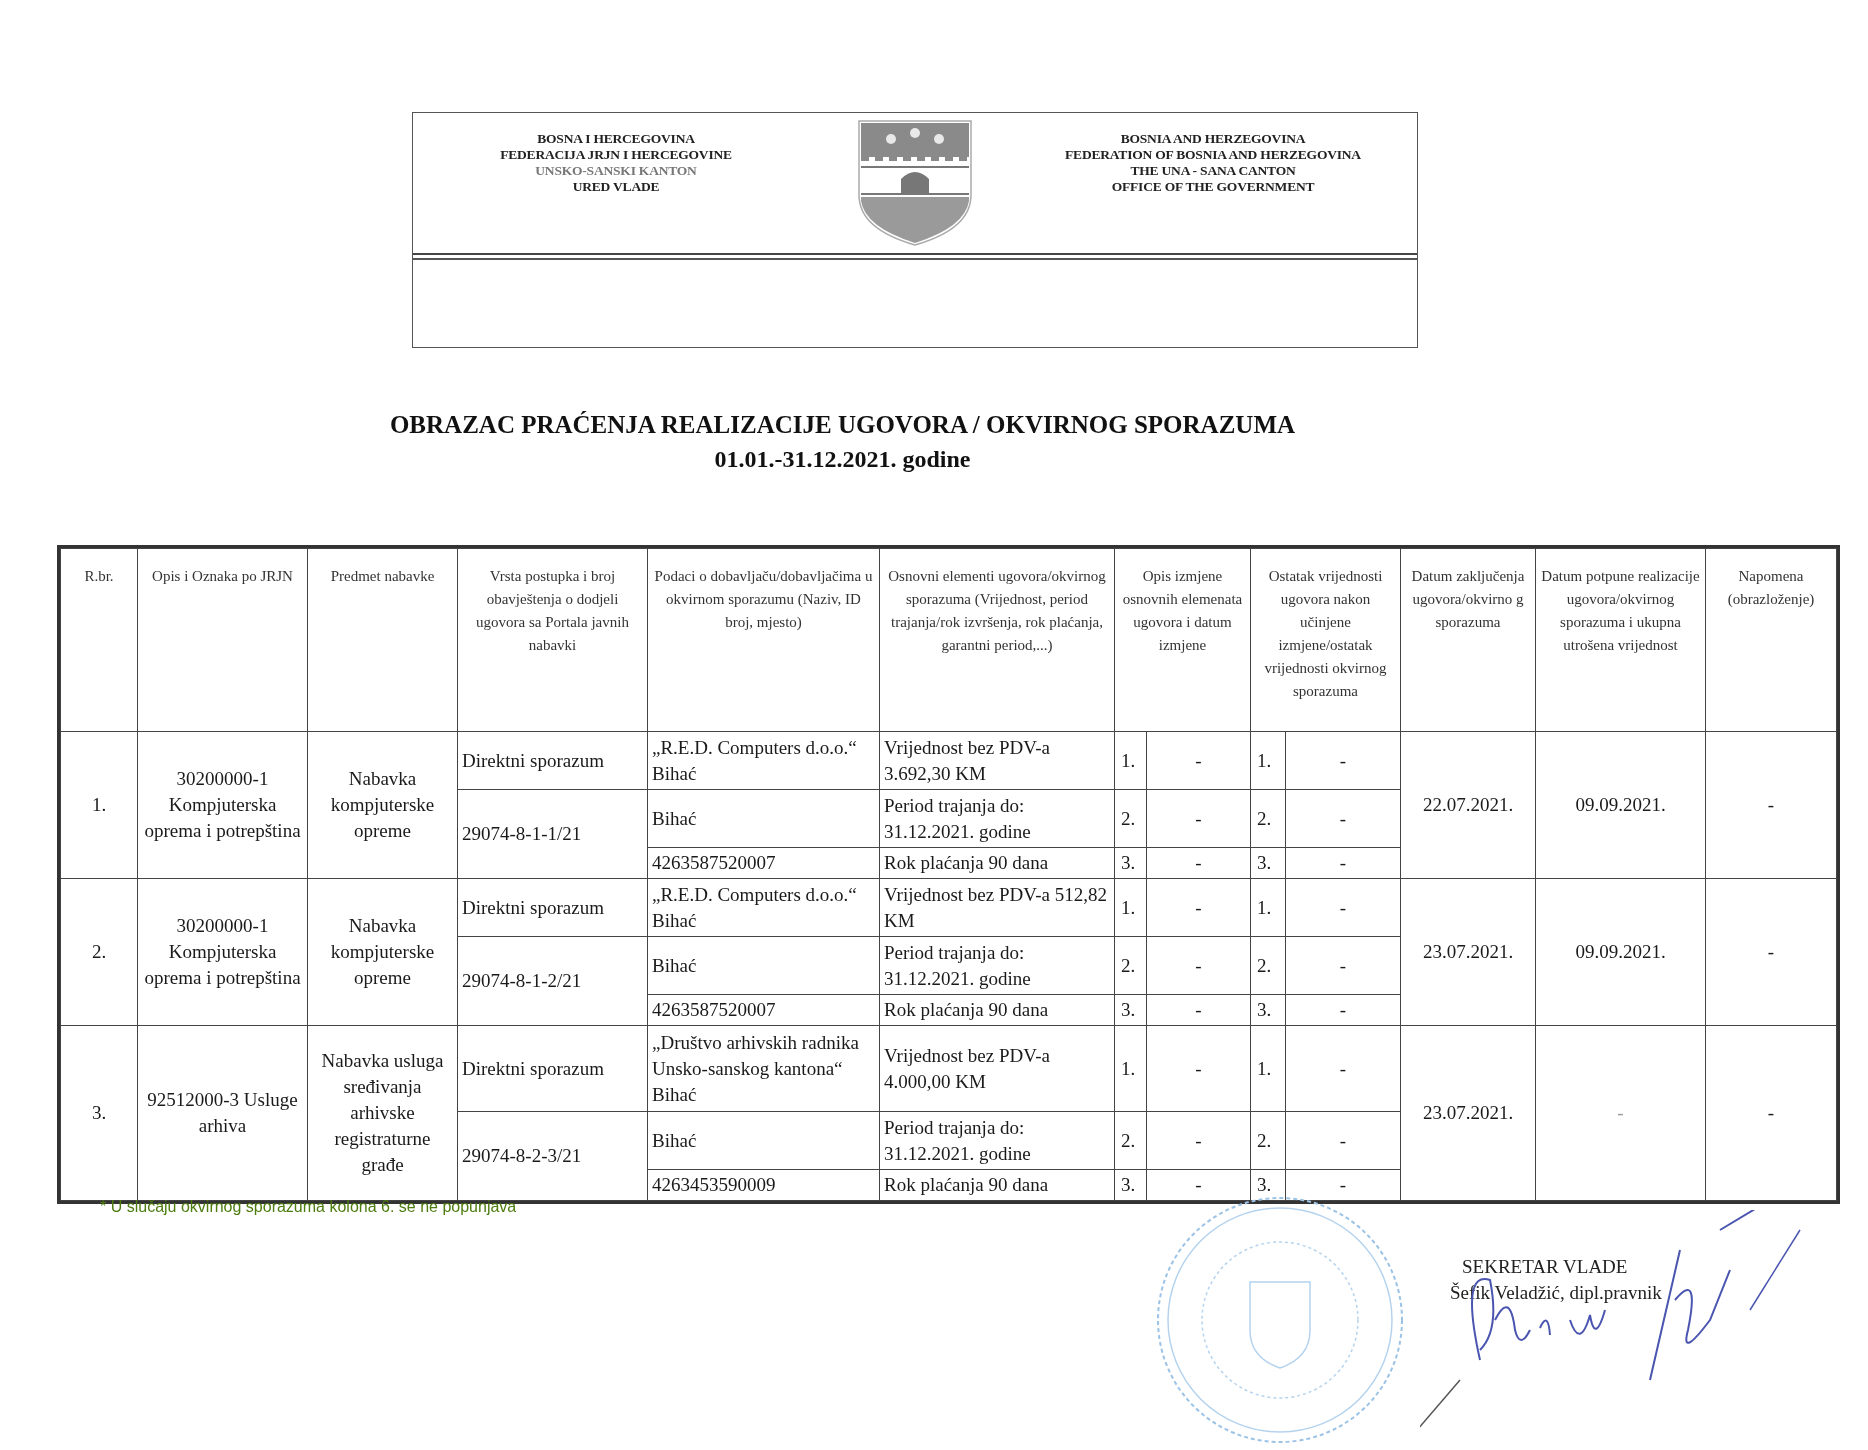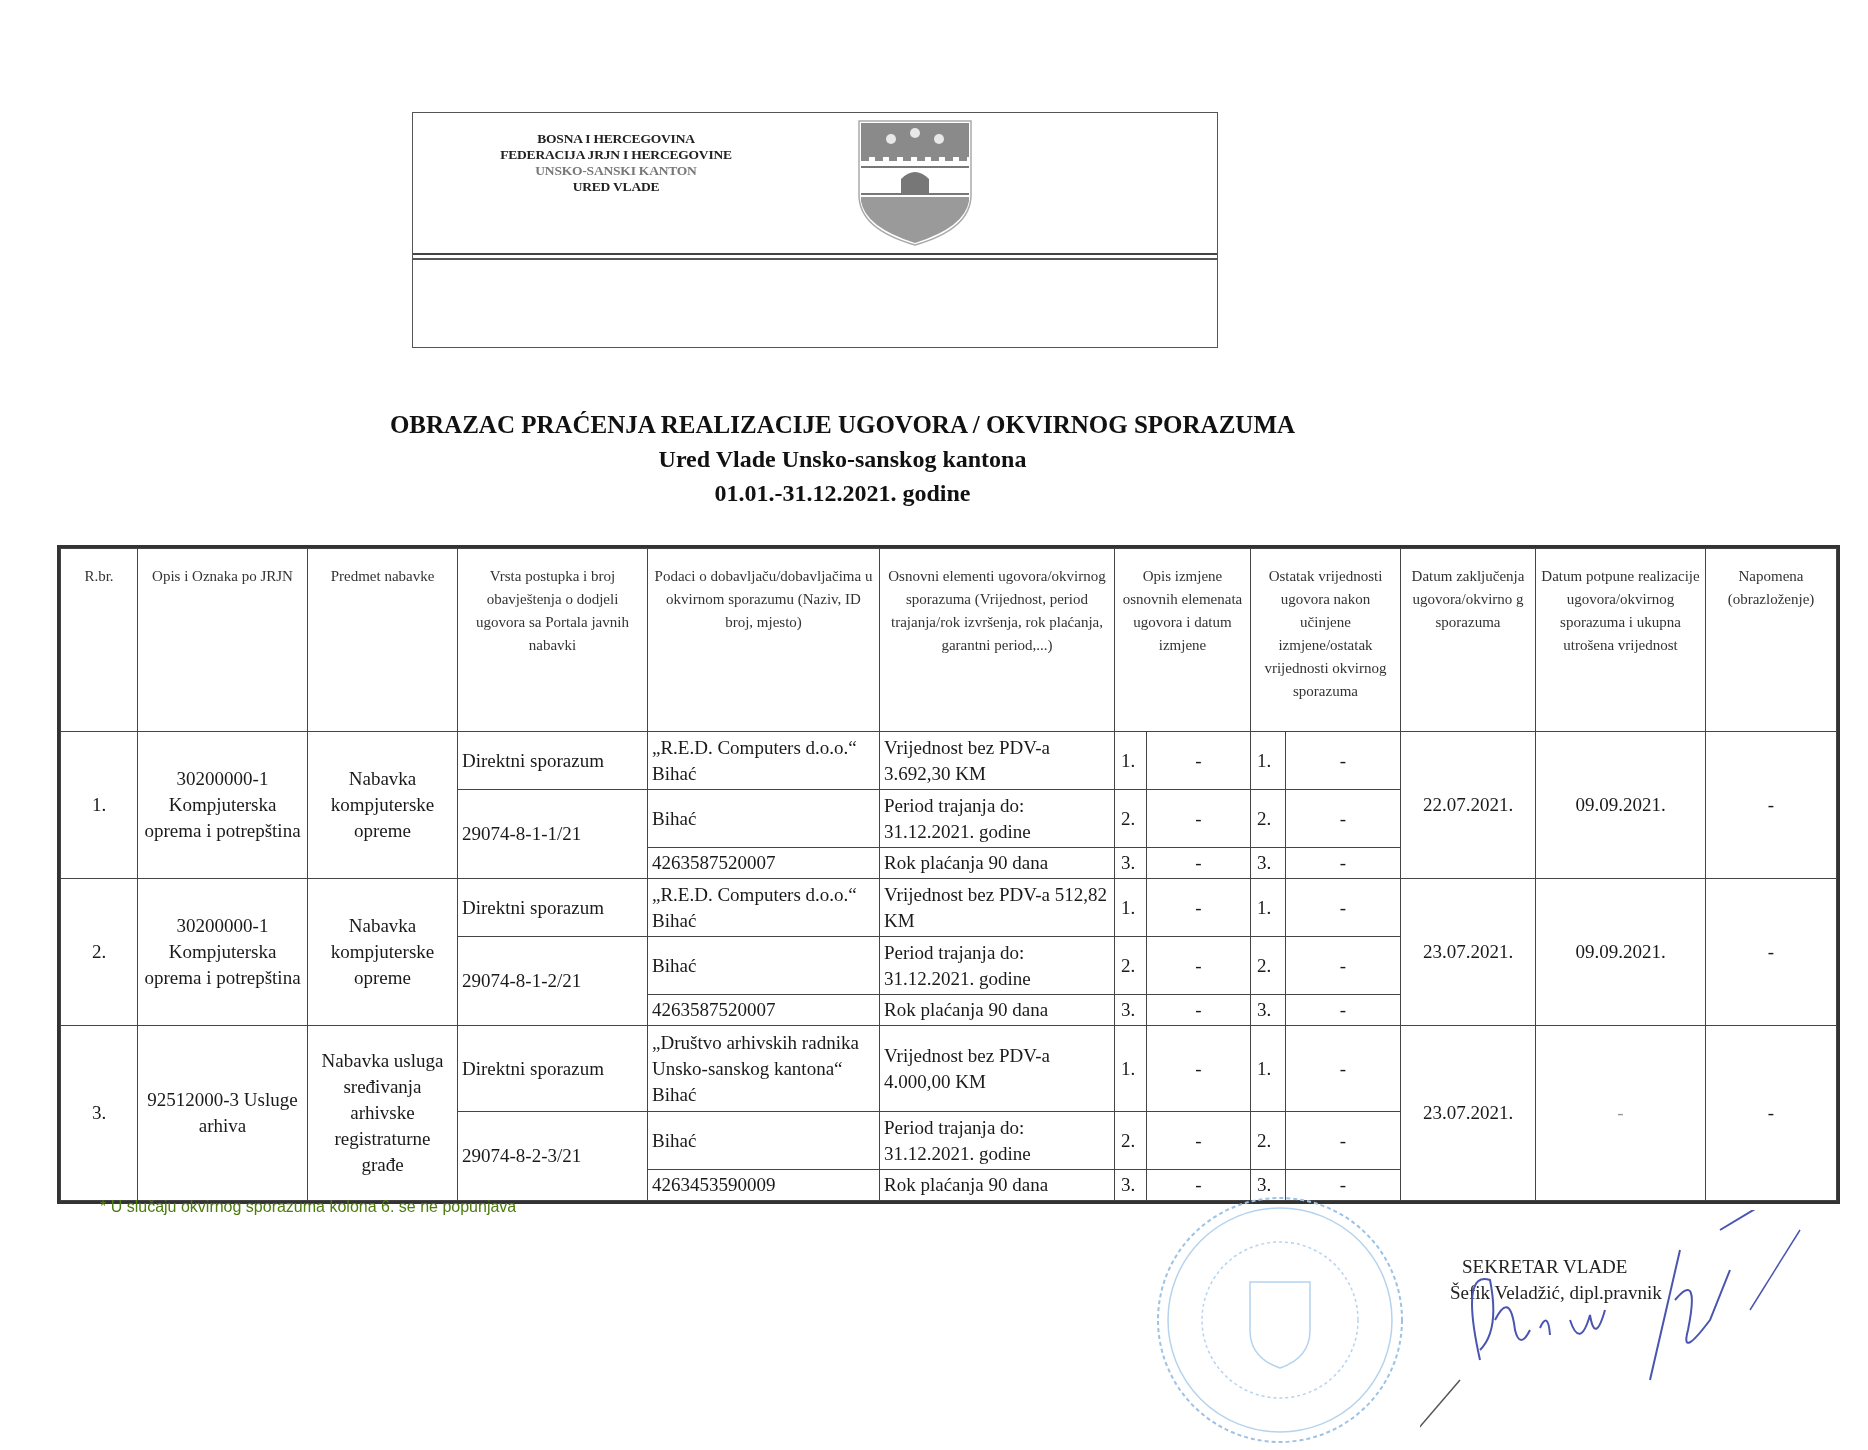--- a/index.html
+++ b/index.html
@@ -2,21 +2,21 @@
 <html><head>
   <meta charset="utf-8">
   <style>
     html, body { margin: 0; padding: 0; }
     body {
       width: 1868px; height: 1450px; background: #ffffff; position: relative;
       font-family: "Liberation Serif", "DejaVu Serif", serif; color: #1a1a1a; overflow: hidden;
     }
     
     .letterhead {
-      position: absolute; left: 412px; top: 112px; width: 806px; height: 236px;
+      position: absolute; left: 412px; top: 112px; width: 1006px; height: 236px;
       border: 1.5px solid #555; box-sizing: border-box; padding-left: 48px;
     }
     .lh-left, .lh-right {
       position: absolute; top: 18px; text-align: center; font-weight: bold;
       font-size: 13.5px; line-height: 16px; letter-spacing: -0.2px; color: #222;
     }
     .lh-left { left: 38px; width: 330px; }
     .lh-right { left: 600px; width: 400px; }
     .lh-left .dim { color: #777; }
     .coat { position: absolute; left: 440px; top: 4px; width: 124px; height: 130px; }
@@ -78,27 +78,32 @@
         <rect x="106" y="40" width="8" height="4"></rect>
     </g>
     <circle cx="38" cy="22" r="5" fill="#e8e8e8"></circle>
       <circle cx="62" cy="16" r="5" fill="#e8e8e8"></circle>
       <circle cx="86" cy="22" r="5" fill="#e8e8e8"></circle>
     <line x1="8" y1="50" x2="116" y2="50" stroke="#777" stroke-width="2"></line>
     <path d="M48 76 V62 Q62 48 76 62 V76 Z" fill="#777"></path>
     <line x1="8" y1="77" x2="116" y2="77" stroke="#777" stroke-width="2"></line>
     <path d="M8 80 H116 V84 Q112 110 62 126 Q12 110 8 84 Z" fill="#9a9a9a"></path>
   </svg>
+  <div class="lh-right">
+    <div>BOSNIA AND HERZEGOVINA</div>
+    <div>FEDERATION OF BOSNIA AND HERZEGOVINA</div>
+    <div>THE UNA - SANA CANTON</div>
+    <div>OFFICE OF THE GOVERNMENT</div>
+  </div>
   <div class="rule1"></div>
   <div class="rule2"></div>
 </div>
 
 <div class="titles">
   <div class="t1">OBRAZAC  PRAĆENJA REALIZACIJE UGOVORA / OKVIRNOG SPORAZUMA</div>
-  <div class="t2">Ured Vlade Unsko-sanskog kantona</div>
   <div class="t3">01.01.-31.12.2021. godine</div>
 </div>
 
 <table class="main outer">
   <colgroup>
     <col style="width:77px">
       <col style="width:170px">
       <col style="width:150px">
       <col style="width:190px">
     <col style="width:232px">

